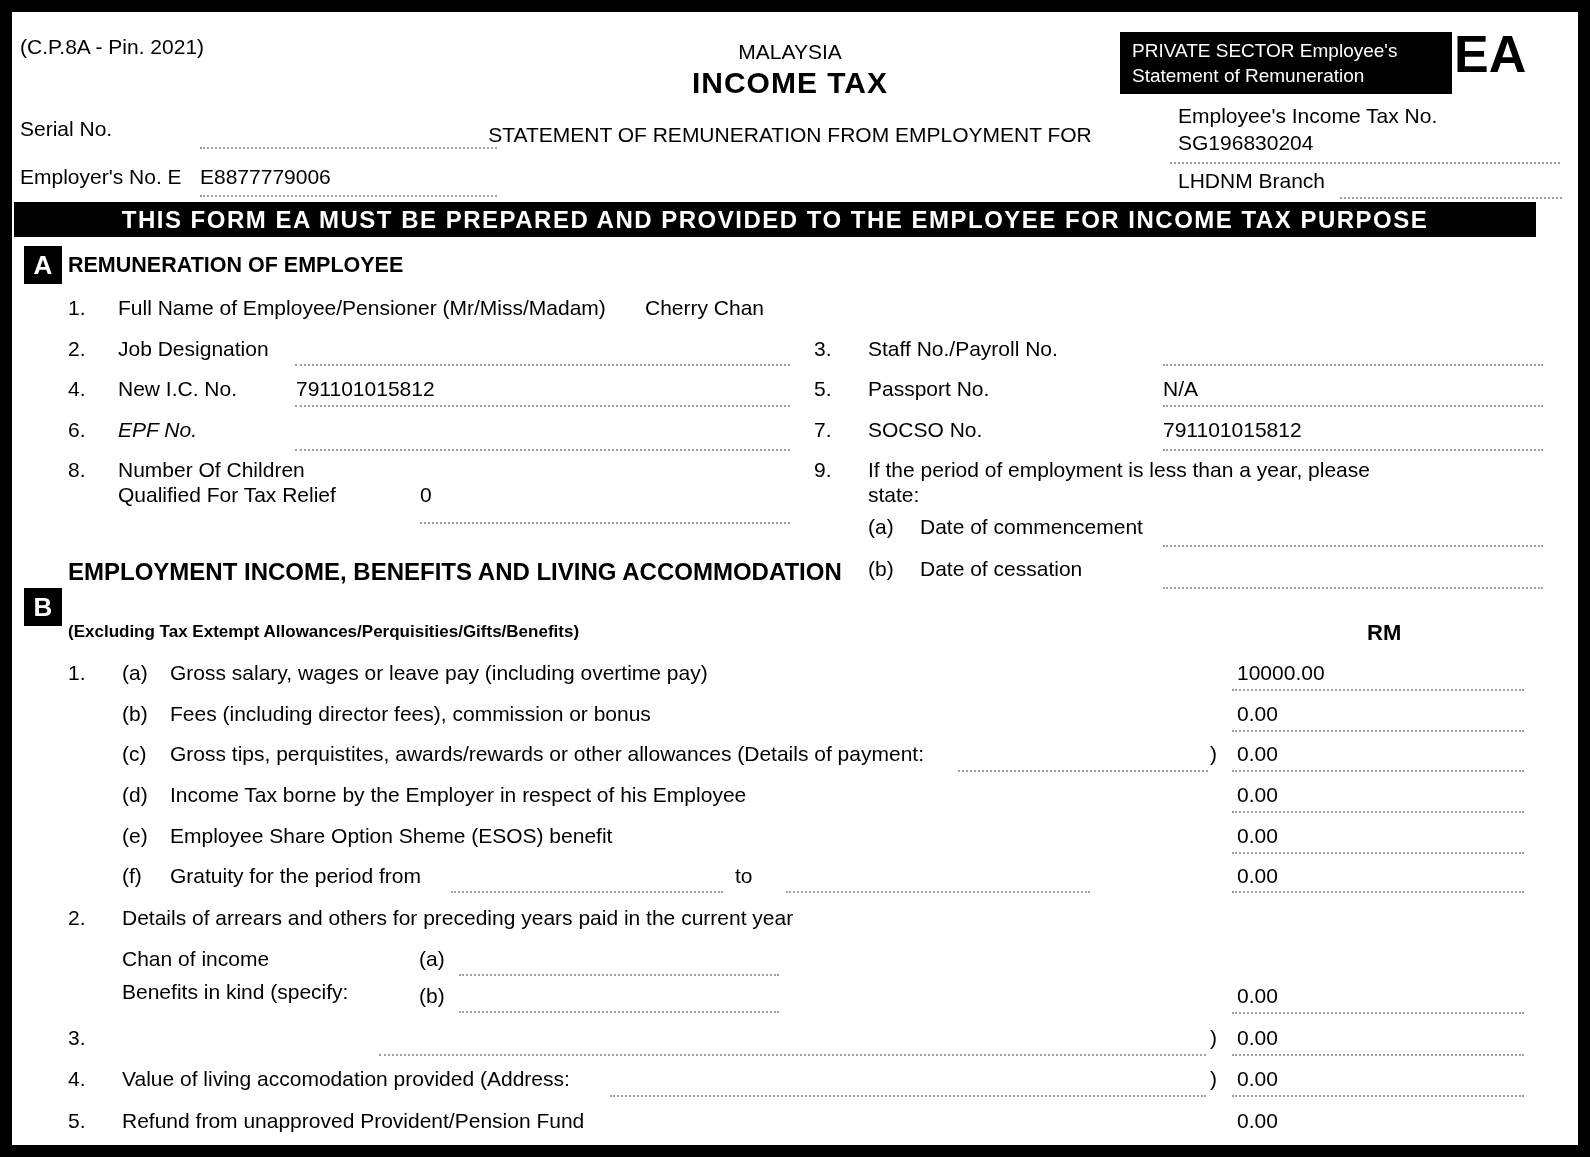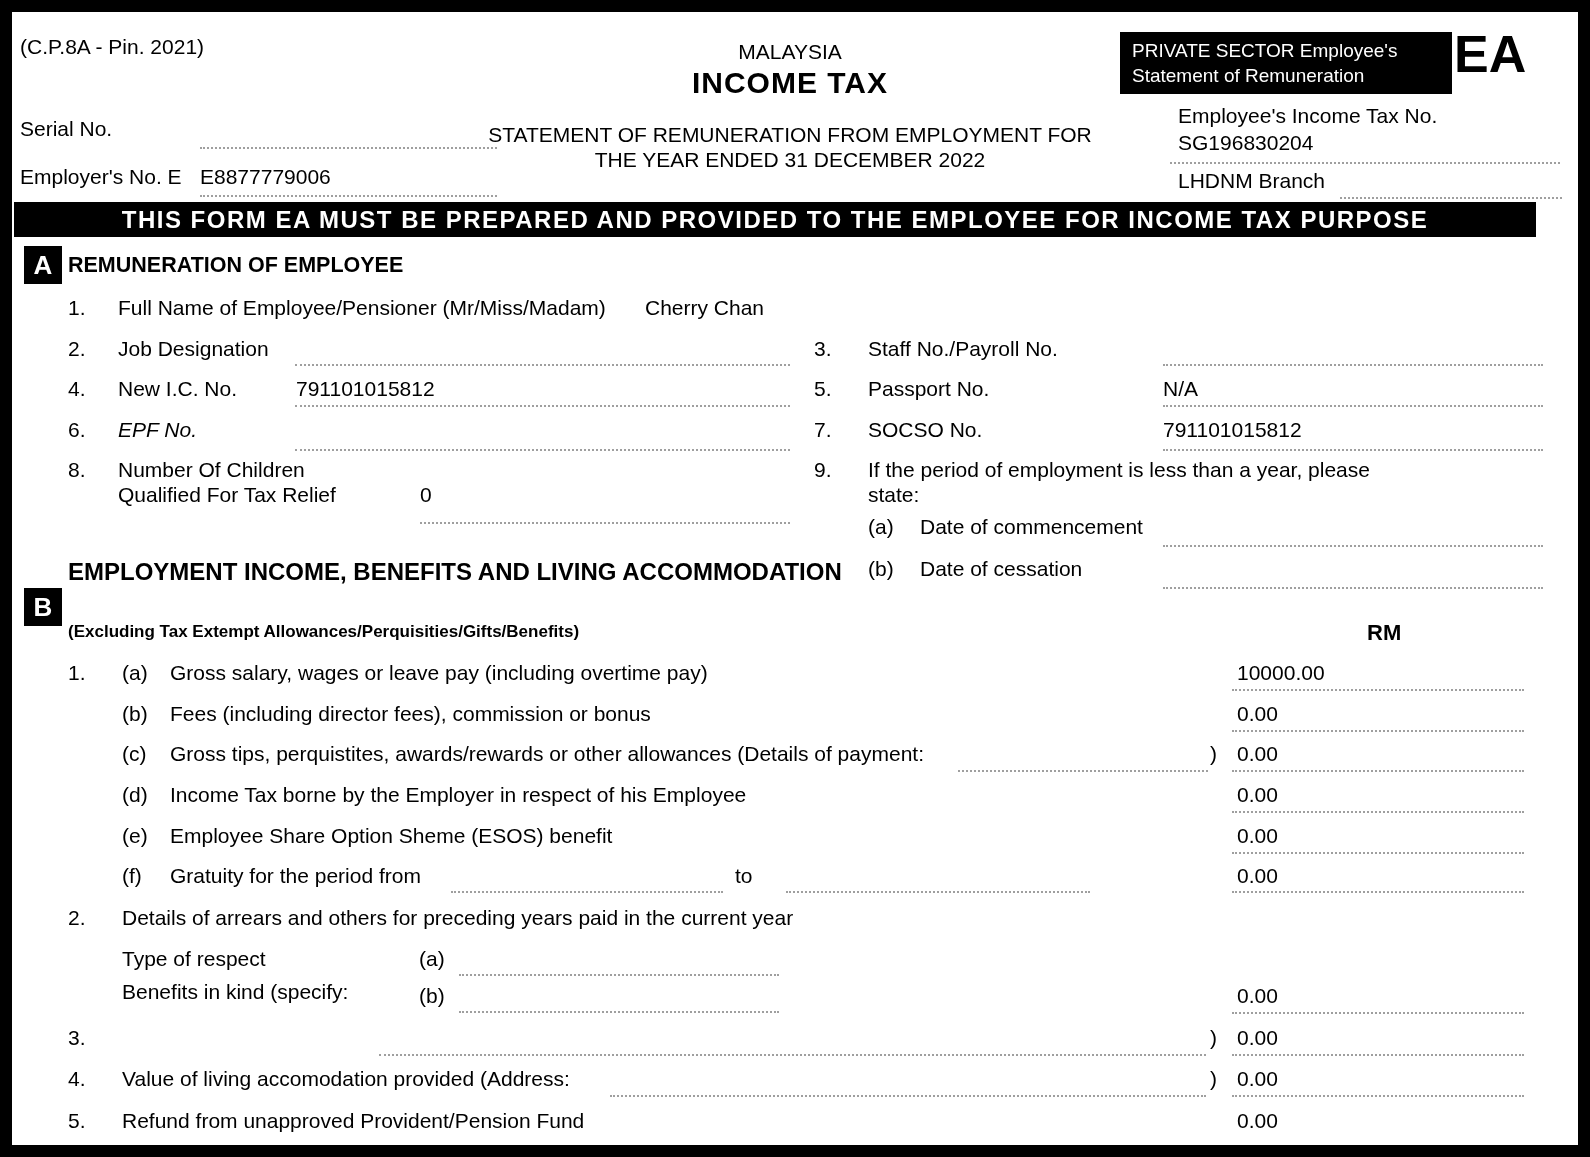--- a/index.html
+++ b/index.html
@@ -42,21 +42,20 @@
   <div class="t" style="left:8px;top:104px;">Serial No.</div>
   <div class="dot" style="left:188px;top:135px;width:297px;"></div>
 
   <div class="t" style="left:8px;top:152px;">Employer's No. E</div>
   <div class="t" style="left:188px;top:152px;">E8877779006</div>
   <div class="dot" style="left:188px;top:183px;width:297px;"></div>
 
   <div class="center-block t" style="top:27px;">MALAYSIA</div>
   <div class="center-block t" style="top:110px;">STATEMENT OF REMUNERATION FROM EMPLOYMENT FOR</div>
   <div class="center-block t b" style="top:58px;font-size:30px;letter-spacing:1px;">INCOME TAX</div>
-  <div class="center-block t" style="top:135px;">THE YEAR ENDED 31 DECEMBER 2022</div>
 
   <div class="sector-box">
     <div>PRIVATE SECTOR Employee's</div>
     <div>Statement of Remuneration</div>
   </div>
   <div class="ea">EA</div>
 
   <div class="t" style="left:1166px;top:91px;">Employee's Income Tax No.</div>
   <div class="t" style="left:1166px;top:118px;text-align:right;">SG196830204</div>
   <div class="dot" style="left:1158px;top:150px;width:390px;"></div>
@@ -151,21 +150,21 @@
   <div class="t" style="left:158px;top:851px;">Gratuity for the period from</div>
   <div class="dot" style="left:439px;top:879px;width:272px;"></div>
   <div class="t" style="left:723px;top:851px;">to</div>
   <div class="dot" style="left:774px;top:879px;width:304px;"></div>
   <div class="t" style="left:1225px;top:851px;">0.00</div>
   <div class="dot" style="left:1220px;top:879px;width:292px;"></div>
 
   <div class="t" style="left:56px;top:893px;">2.</div>
   <div class="t" style="left:110px;top:893px;">Details of arrears and others for preceding years paid in the current year</div>
 
-  <div class="t" style="left:110px;top:934px;">Type of respect</div>
+  <div class="t" style="left:110px;top:934px;">Chan of income</div>
   <div class="t" style="left:407px;top:934px;">(a)</div>
   <div class="dot" style="left:447px;top:962px;width:320px;"></div>
   <div class="t" style="left:407px;top:971px;">(b)</div>
   <div class="dot" style="left:447px;top:999px;width:320px;"></div>
   <div class="t" style="left:1225px;top:971px;">0.00</div>
   <div class="dot" style="left:1220px;top:1000px;width:292px;"></div>
 
   <div class="t" style="left:56px;top:1013px;">3.</div>
   <div class="t" style="left:110px;top:967px;">Benefits in kind (specify:</div>
   <div class="dot" style="left:367px;top:1042px;width:827px;"></div>

